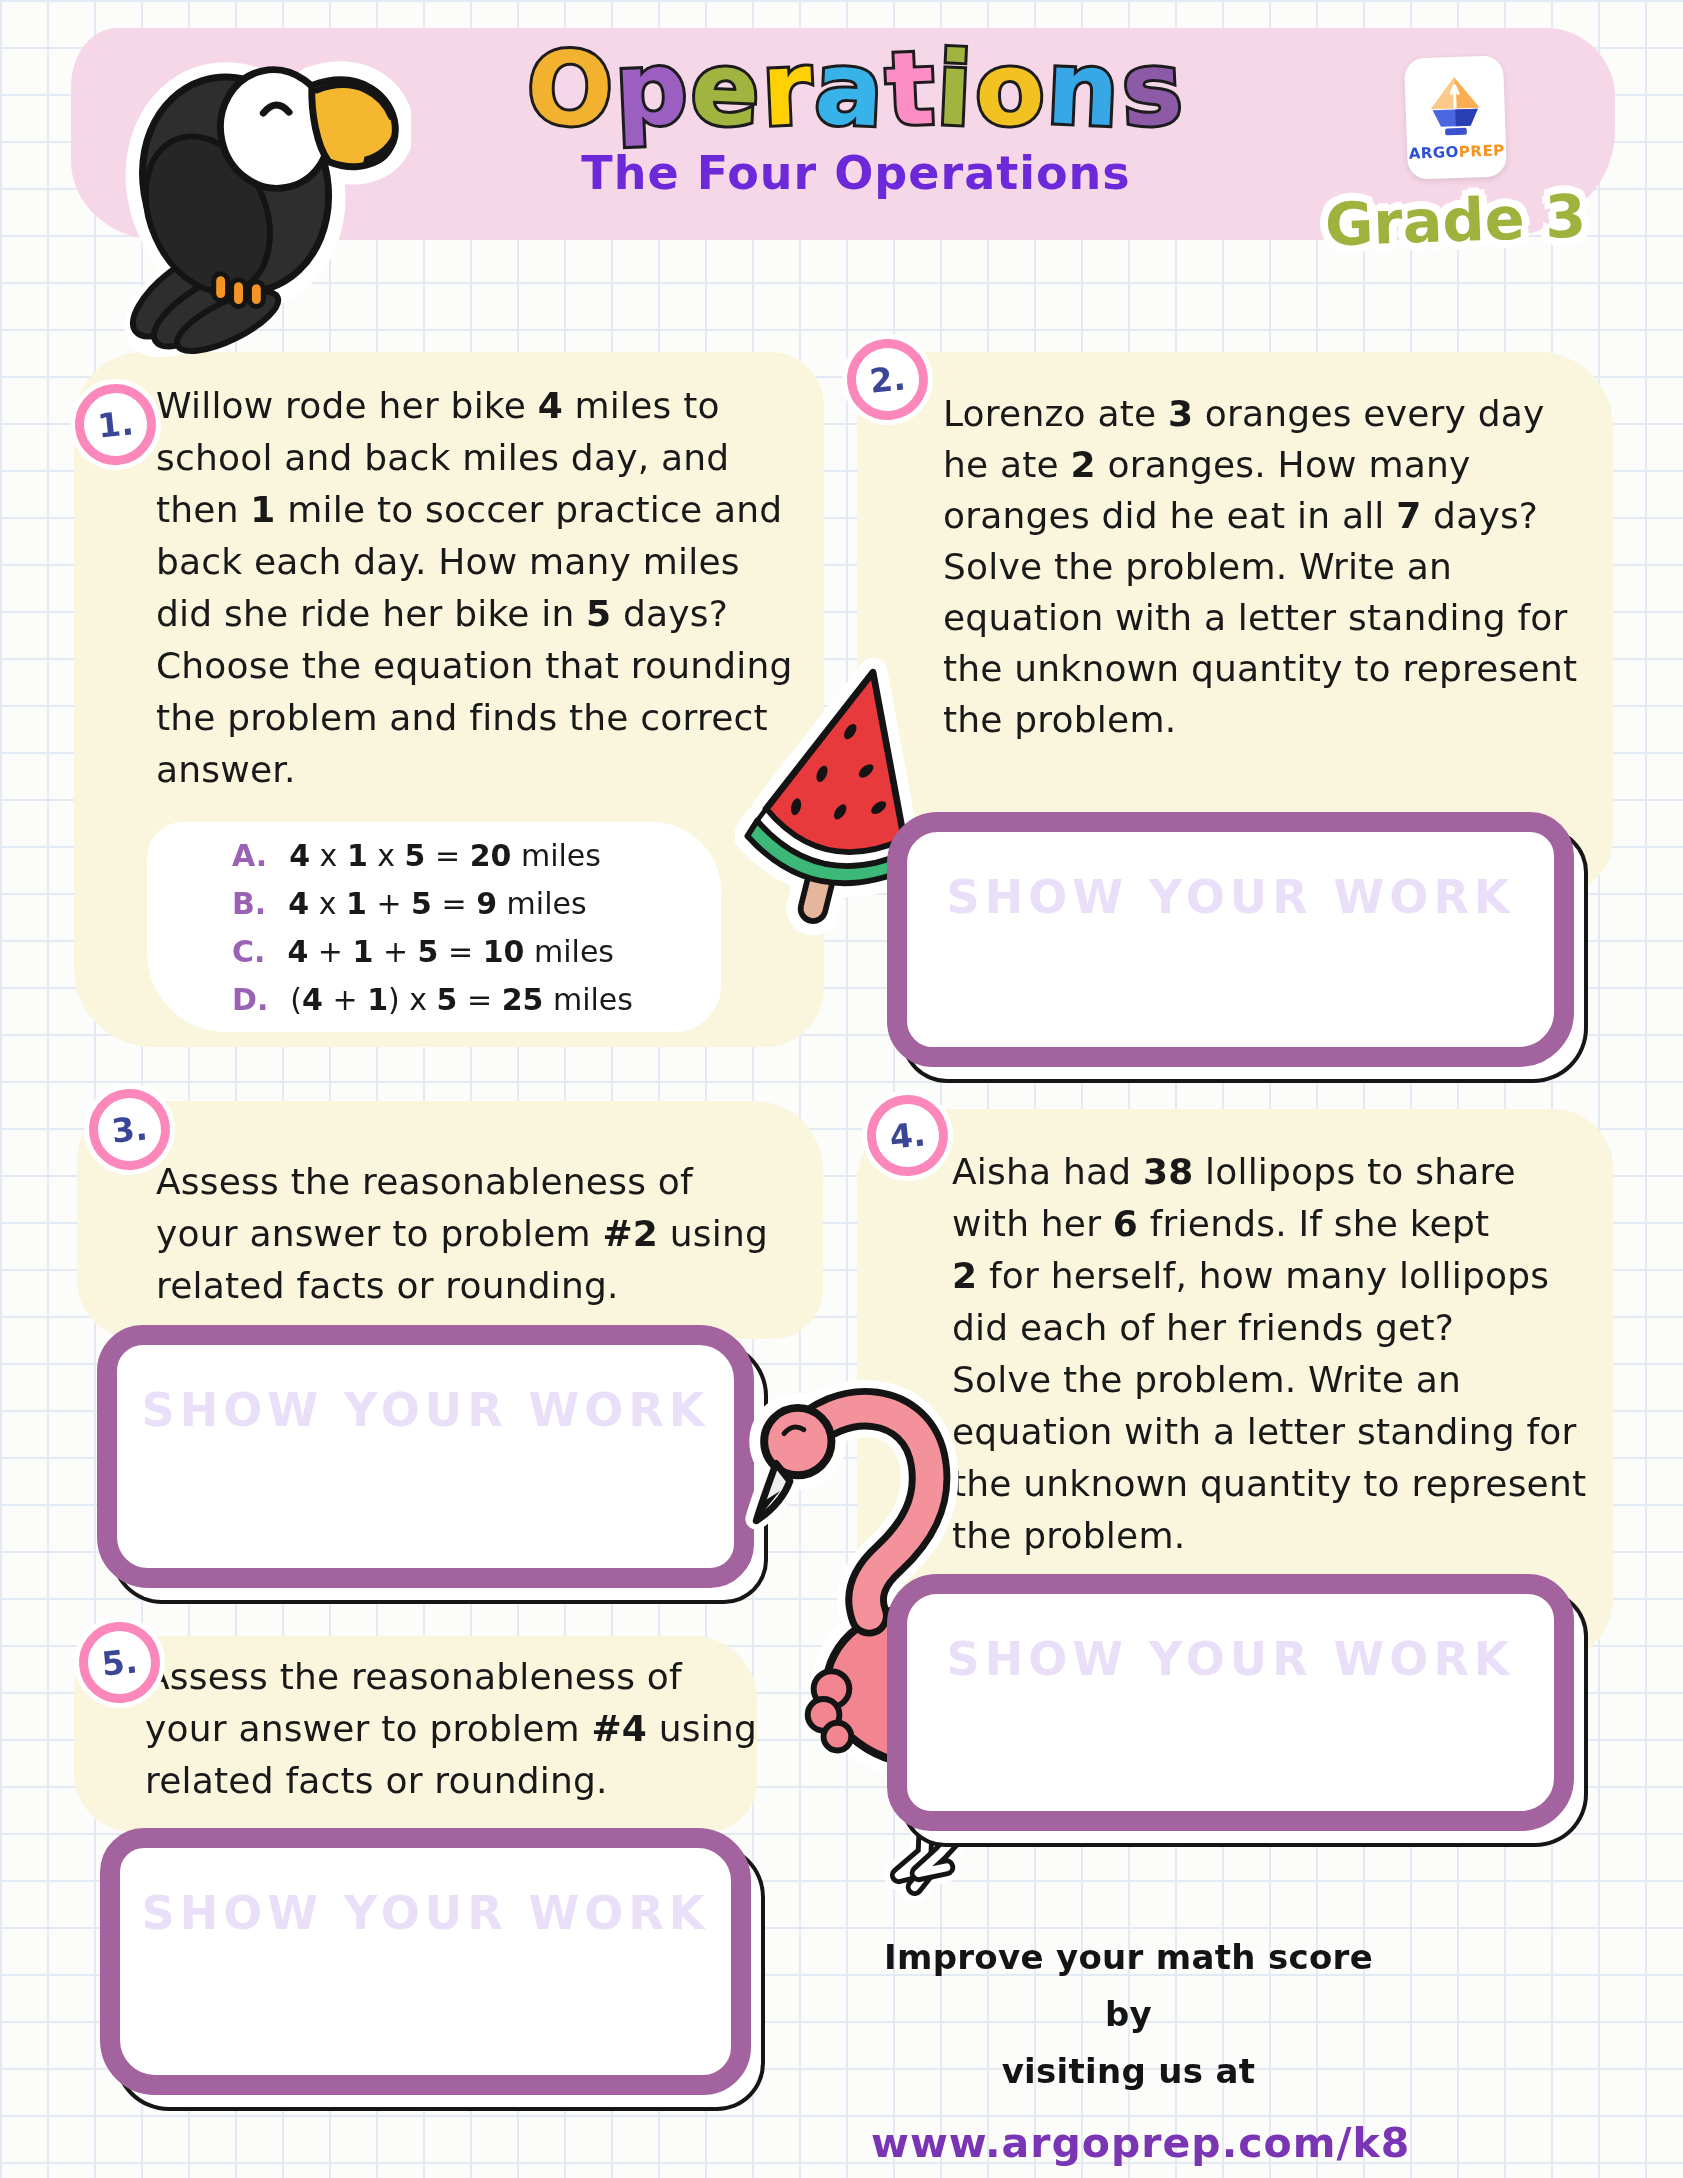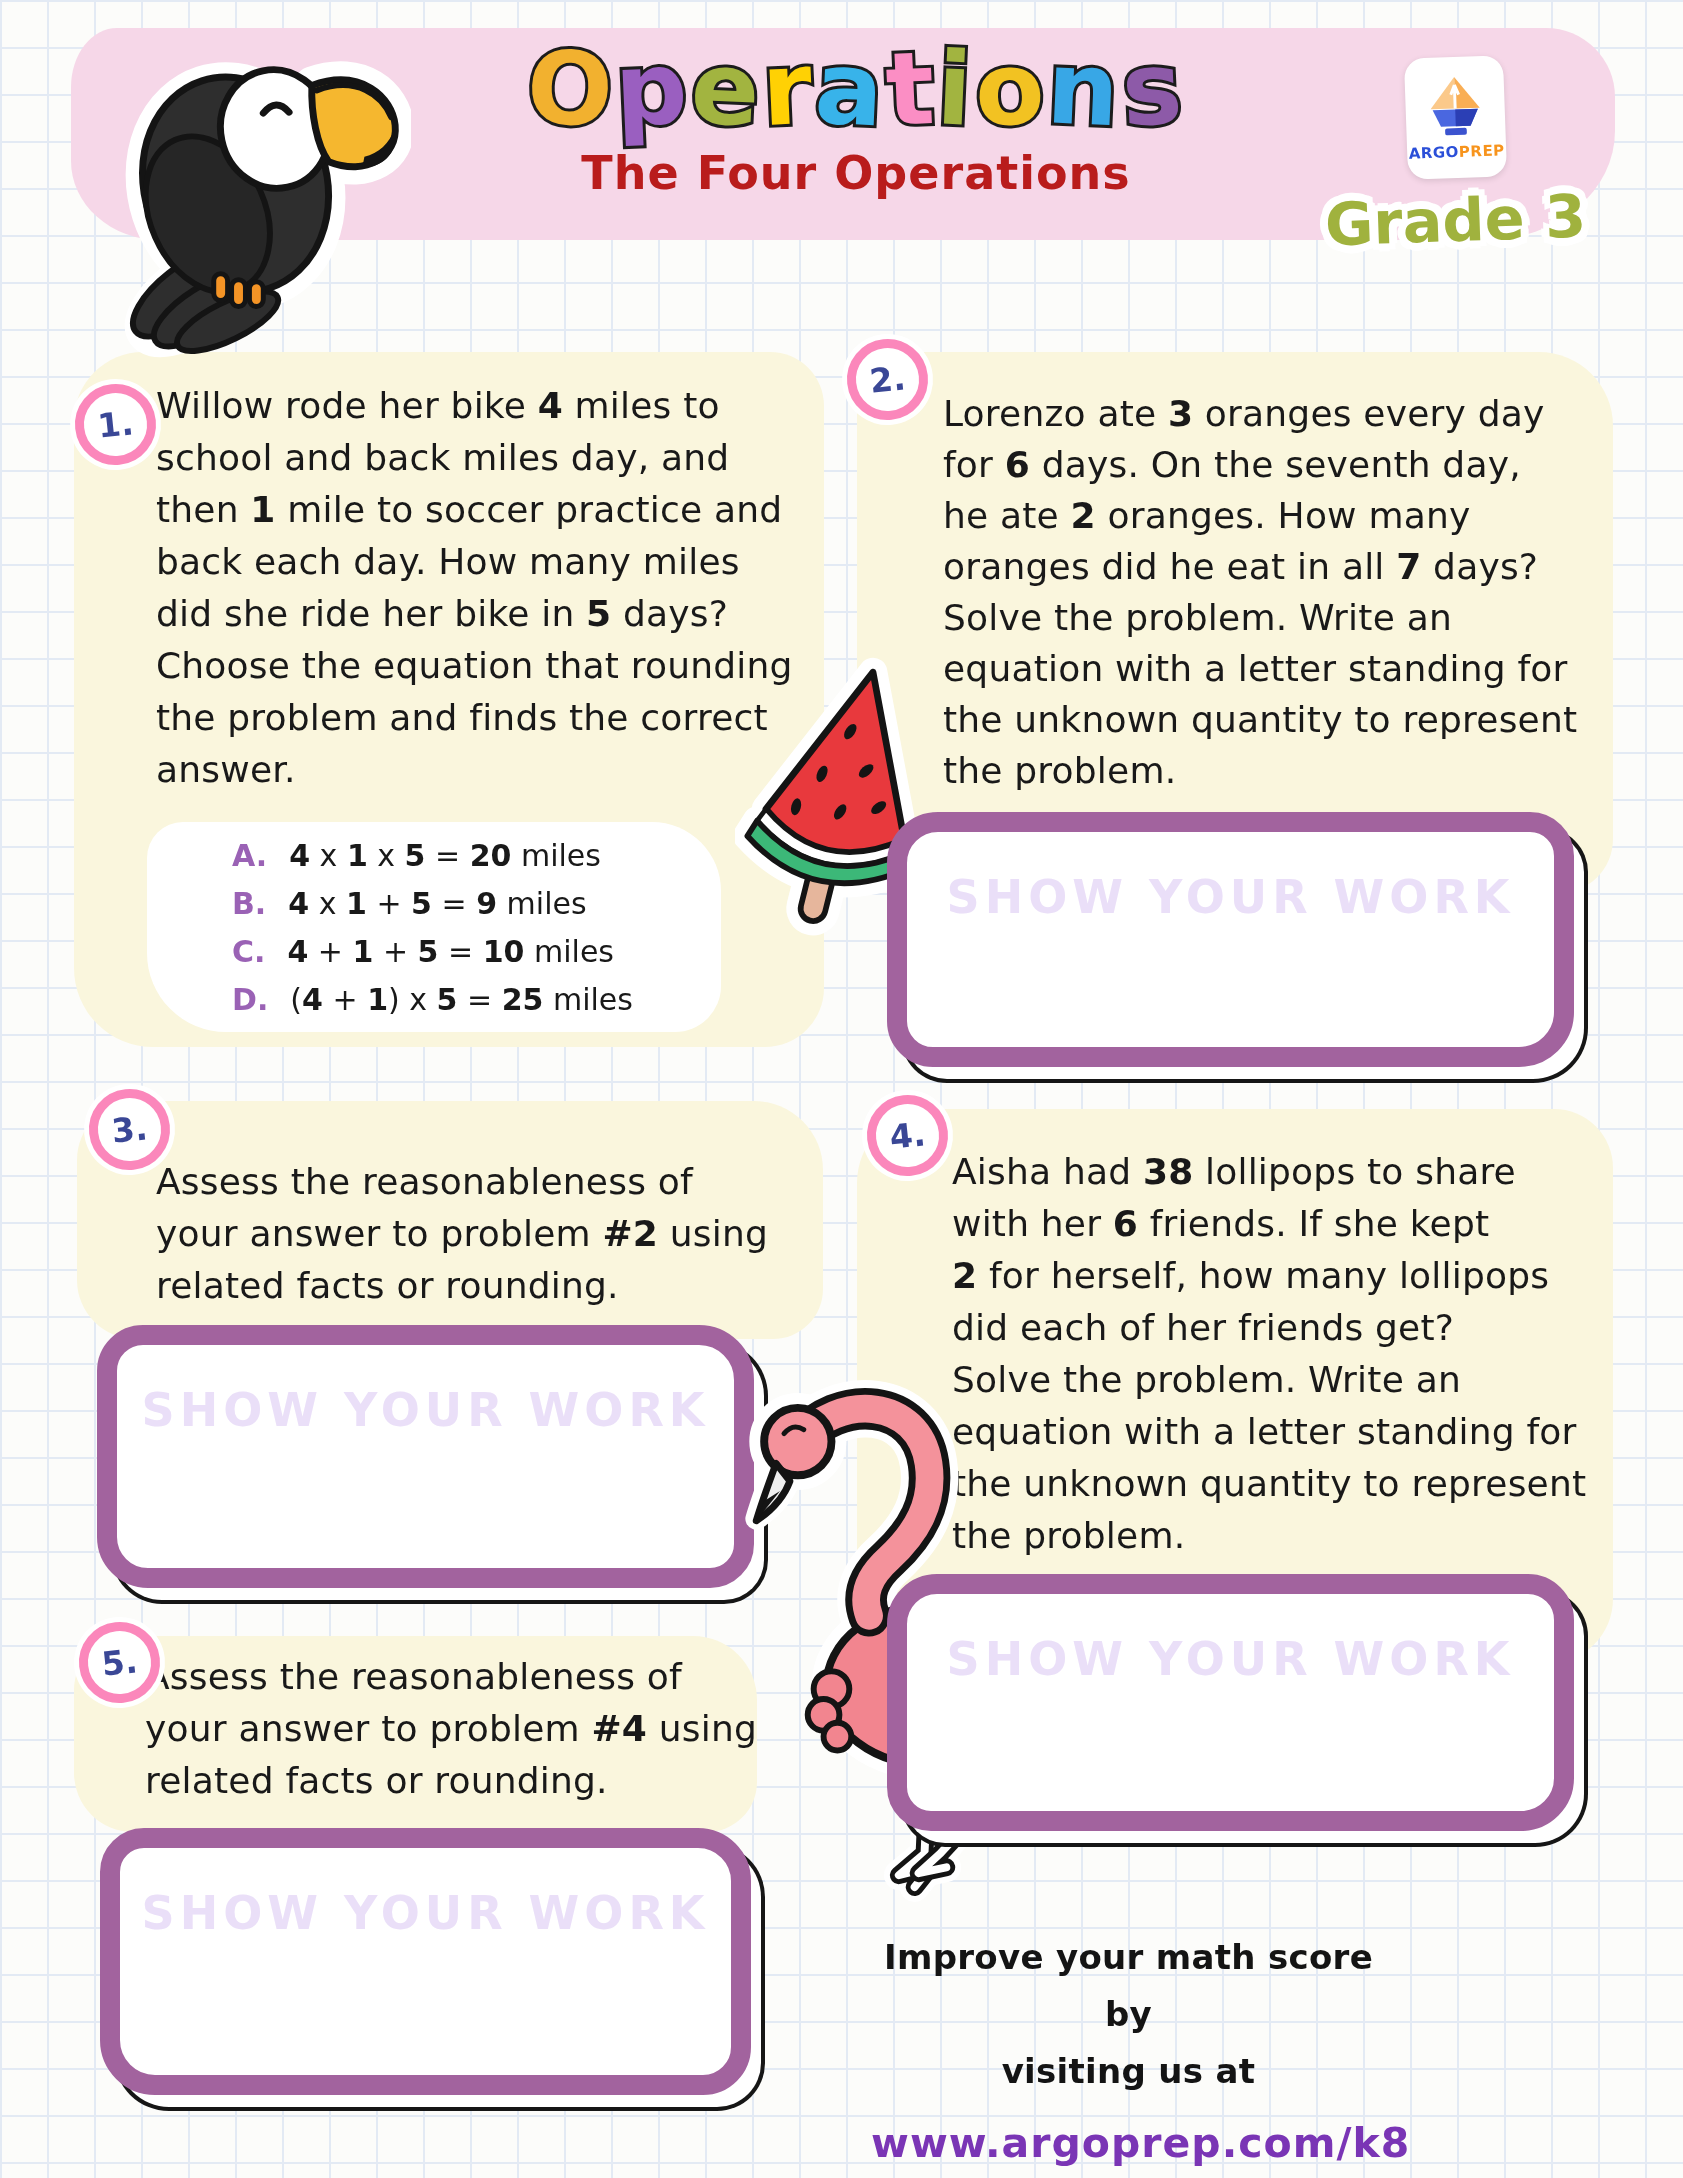--- a/index.html
+++ b/index.html
@@ -10,21 +10,21 @@
                      linear-gradient(90deg,#e3eaf4 2px,transparent 2px);
     background-size:47px 47px;}
   .abs{position:absolute;}
 
   
   .header-blob{left:71px;top:28px;width:1544px;height:212px;background:#f6d7e8;
     border-radius:46px 69px 129px 89px / 59px 69px 109px 79px;z-index:1;}
   .header-center{left:465px;top:36px;width:782px;text-align:center;z-index:2;}
   .title{font-size:101px;font-weight:800;line-height:1.05;letter-spacing:3px;}
   .tl{display:inline-block;-webkit-text-stroke:6px #1c1c1c;paint-order:stroke fill;}
-  .subtitle{margin-top:4px;font-size:46px;font-weight:600;color:#b91c1c;letter-spacing:1px;}
+  .subtitle{margin-top:4px;font-size:46px;font-weight:600;color:#6d28d9;letter-spacing:1px;}
 
   .logo-sticker{left:1406px;top:57px;width:99px;height:121px;background:#fff;border-radius:20px;
     z-index:3;display:flex;flex-direction:column;align-items:center;justify-content:center;
     box-shadow:0 2px 6px rgba(0,0,0,.12);transform:rotate(-2deg);}
   .logo-text{font-size:15px;font-weight:800;letter-spacing:0.5px;margin-top:3px;}
   .logo-text .argo{color:#2b4fd8;} .logo-text .prep{color:#f7941d;}
   .grade{left:1297px;top:186px;width:317px;text-align:center;z-index:3;
     font-size:59px;font-weight:800;color:#a0b23e;-webkit-text-stroke:5px #161616;paint-order:stroke fill;
     text-shadow:-6px -6px 0 #fff,6px -6px 0 #fff,-6px 6px 0 #fff,6px 6px 0 #fff,0 8px 0 #fff,8px 0 0 #fff,0 -8px 0 #fff,-8px 0 0 #fff;
     transform:rotate(-2deg);}
@@ -150,21 +150,20 @@
     <div class="opt"><span class="opt-label">C.</span><span class="opt-eq"><b>4</b> + <b>1</b> + <b>5</b> = <b>10</b> miles</span></div>
     <div class="opt"><span class="opt-label">D.</span><span class="opt-eq">(<b>4</b> + <b>1</b>) x <b>5</b> = <b>25</b> miles</span></div>
   </div>
 
 <div class="abs card card-2"></div>
 <div class="abs badge badge-2">
     <span>2.</span>
   </div>
 <div class="abs ptext ptext-2">
     <span class="tline">Lorenzo ate <b>3</b> oranges every day</span>
-    <span class="tline">for <b>6</b> days. On the seventh day,</span>
     <span class="tline">he ate <b>2</b> oranges. How many</span>
     <span class="tline">oranges did he eat in all <b>7</b> days?</span>
     <span class="tline">Solve the problem. Write an</span>
     <span class="tline">equation with a letter standing for</span>
     <span class="tline">the unknown quantity to represent</span>
     <span class="tline">the problem.</span>
   </div>
 <div class="abs workbox box-2">
   <span class="wm">SHOW YOUR WORK</span>
 </div>

